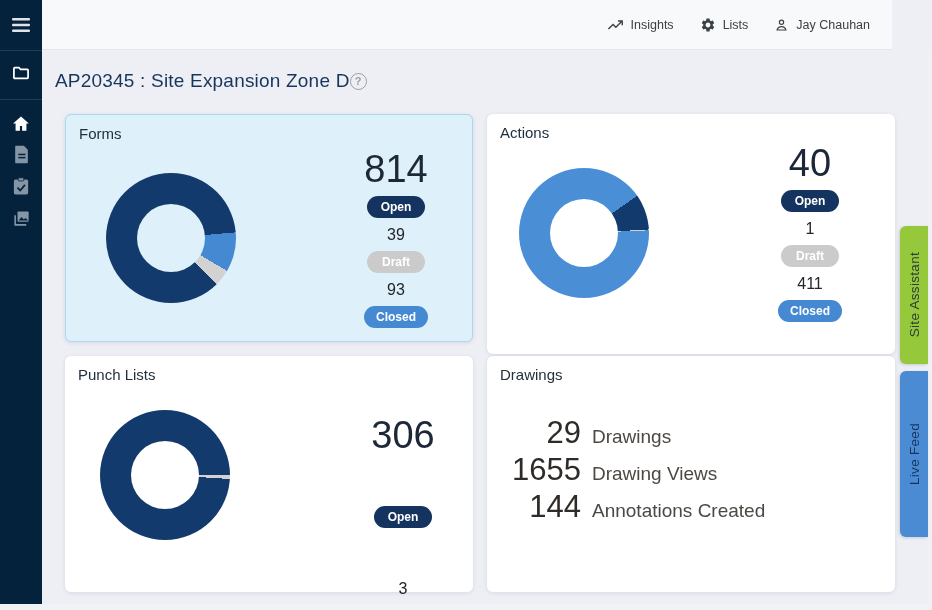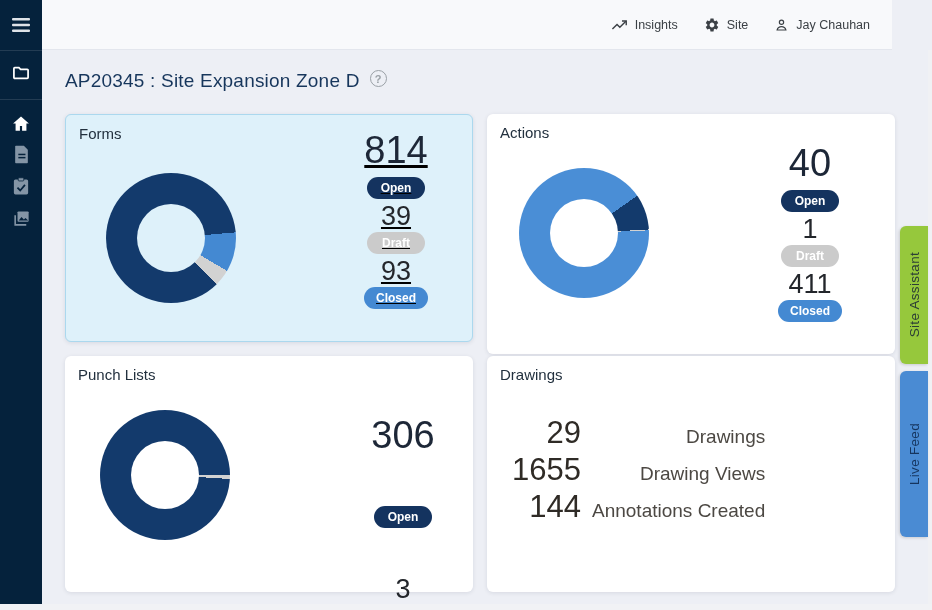--- a/index.html
+++ b/index.html
@@ -24,21 +24,21 @@
   
   .topbar { position:absolute; left:42px; top:0; width:850px; height:50px; background:#f8f9fb;
             border-bottom:1px solid #e3e6ed; display:flex; align-items:center; justify-content:flex-end;
             padding-right:22px; z-index:20; }
   .tb-item { display:flex; align-items:center; gap:7px; margin-left:26px; cursor:pointer;
              color:#3b4045; font-size:12.5px; }
   .tb-item svg { color:#3b4045; }
 
   
   .main { position:absolute; left:42px; top:50px; width:890px; height:560px; }
-  .title-row { position:absolute; left:23px; top:20px; display:flex; align-items:flex-start; gap:10px; }
+  .title-row { position:absolute; left:13px; top:20px; display:flex; align-items:center; }
   .page-title { font-size:19px; color:#17365c; font-weight:500; letter-spacing:.2px; }
   .help { width:17px; height:17px; border:1.5px solid #9aa0a6; border-radius:50%; color:#9aa0a6;
           font-size:11px; font-weight:700; display:flex; align-items:center; justify-content:center; cursor:pointer; }
 
   
   .card { position:absolute; width:408px; background:#ffffff; border-radius:6px;
           box-shadow:0 1px 4px rgba(20,30,60,.10); cursor:pointer; }
   .card.hl { background:#def1fa; border:1px solid #abd8ee; }
   .card-title { position:absolute; left:13px; top:10px; font-size:15px; color:#22303e; }
   #card-forms   { left:23px;  top:64px;  height:228px; }
@@ -47,33 +47,33 @@
   #card-draw    { left:445px; top:306px; height:236px; }
 
   .donut { position:absolute; width:130px; height:130px; border-radius:50%; }
   .donut .hole { position:absolute; inset:31px; border-radius:50%; background:#ffffff; display:block; }
   .card.hl .donut .hole { background:#def1fa; }
   #donut-forms { left:40px; top:58px; }
   #donut-actions { left:32px; top:54px; }
   #donut-punch { left:35px; top:54px; }
 
   .stats { position:absolute; display:flex; flex-direction:column; align-items:center; width:120px; }
-  #card-forms .stats   { top:13px; right:16px;text-decoration:underline; }
+  #card-forms .stats   { top:32px; right:16px; }
   #card-actions .stats { top:27px; right:25px; }
   #card-punch .stats   { top:57px; right:10px;gap:44px; }
   .stat-big { font-size:38px; line-height:44px; color:#1d2737; }
-  .stat-mid { font-size:27px; line-height:26px; margin-top:4px; color:#23262b; }
+  .stat-mid { font-size:16px; line-height:26px; margin-top:4px; color:#23262b; }
   .pill { min-width:58px; padding:4px 12px; border-radius:13px; color:#ffffff; font-size:12px;
           font-weight:700; text-align:center; }
   .pill.p-open   { background:#14335f; margin-top:5px; }
   .pill.p-draft  { background:#cbcbcb; margin-top:3px; }
   .pill.p-closed { background:#4489d2; margin-top:3px; }
 
   .metrics { position:absolute; left:12px; top:59px; }
-  .metric-row { display:flex; align-items:baseline; height:37px;justify-content:space-between; }
+  .metric-row { display:flex; align-items:baseline; height:37px; }
   .metric-num { width:82px; text-align:right; font-size:31px; color:#2f2b26; }
   .metric-label { margin-left:11px; font-size:19px; color:#4c4843; }
 
   
   .side-tab { position:absolute; right:4px; width:28px; border-radius:6px 0 0 6px; z-index:40;
               display:flex; align-items:center; justify-content:center; cursor:pointer;
               box-shadow:-1px 1px 3px rgba(0,0,0,.15); }
   .side-tab span { writing-mode:vertical-rl; transform:rotate(180deg); font-size:13.5px;
                    letter-spacing:.3px; }
   #tab-assistant { top:226px; height:138px; background:#96c83c; }
@@ -140,21 +140,21 @@
     <svg width="17" height="15" viewBox="0 0 24 20">
       <path d="M2 16.5 8.5 10l4 4L21 5.5" fill="none" stroke="currentColor" stroke-width="2"></path>
       <path d="M15.5 5h6v6" fill="none" stroke="currentColor" stroke-width="2"></path>
     </svg>
     <span>Insights</span>
   </div>
   <div class="tb-item">
     <svg width="16" height="16" viewBox="0 0 24 24">
       <path fill="currentColor" d="M19.14 12.94c.04-.3.06-.61.06-.94s-.02-.64-.07-.94l2.03-1.58c.18-.14.23-.41.12-.61l-1.92-3.32c-.12-.22-.37-.29-.59-.22l-2.39.96c-.5-.38-1.03-.7-1.62-.94l-.36-2.54c-.04-.24-.24-.41-.48-.41h-3.84c-.24 0-.43.17-.47.41l-.36 2.54c-.59.24-1.13.57-1.62.94l-2.39-.96c-.22-.08-.47 0-.59.22L2.74 8.87c-.12.21-.08.47.12.61l2.03 1.58c-.05.3-.09.63-.09.94s.02.64.07.94l-2.03 1.58c-.18.14-.23.41-.12.61l1.92 3.32c.12.22.37.29.59.22l2.39-.96c.5.38 1.03.7 1.62.94l.36 2.54c.05.24.24.41.48.41h3.84c.24 0 .44-.17.47-.41l.36-2.54c.59-.24 1.13-.56 1.62-.94l2.39.96c.22.08.47 0 .59-.22l1.92-3.32c.12-.22.07-.47-.12-.61l-2.01-1.58zM12 15.6c-1.98 0-3.6-1.62-3.6-3.6s1.62-3.6 3.6-3.6 3.6 1.62 3.6 3.6-1.62 3.6-3.6 3.6z"></path>
     </svg>
-    <span>Site</span>
+    <span>Lists</span>
   </div>
   <div class="tb-item">
     <svg width="15" height="16" viewBox="0 0 24 24">
       <circle cx="12" cy="7.5" r="3.4" fill="none" stroke="currentColor" stroke-width="1.9"></circle>
       <path d="M5 20c1-3.6 3.6-5.3 7-5.3s6 1.7 7 5.3z" fill="none" stroke="currentColor" stroke-width="1.9"></path>
     </svg>
     <span>Jay Chauhan</span>
   </div>
 </header>
 

